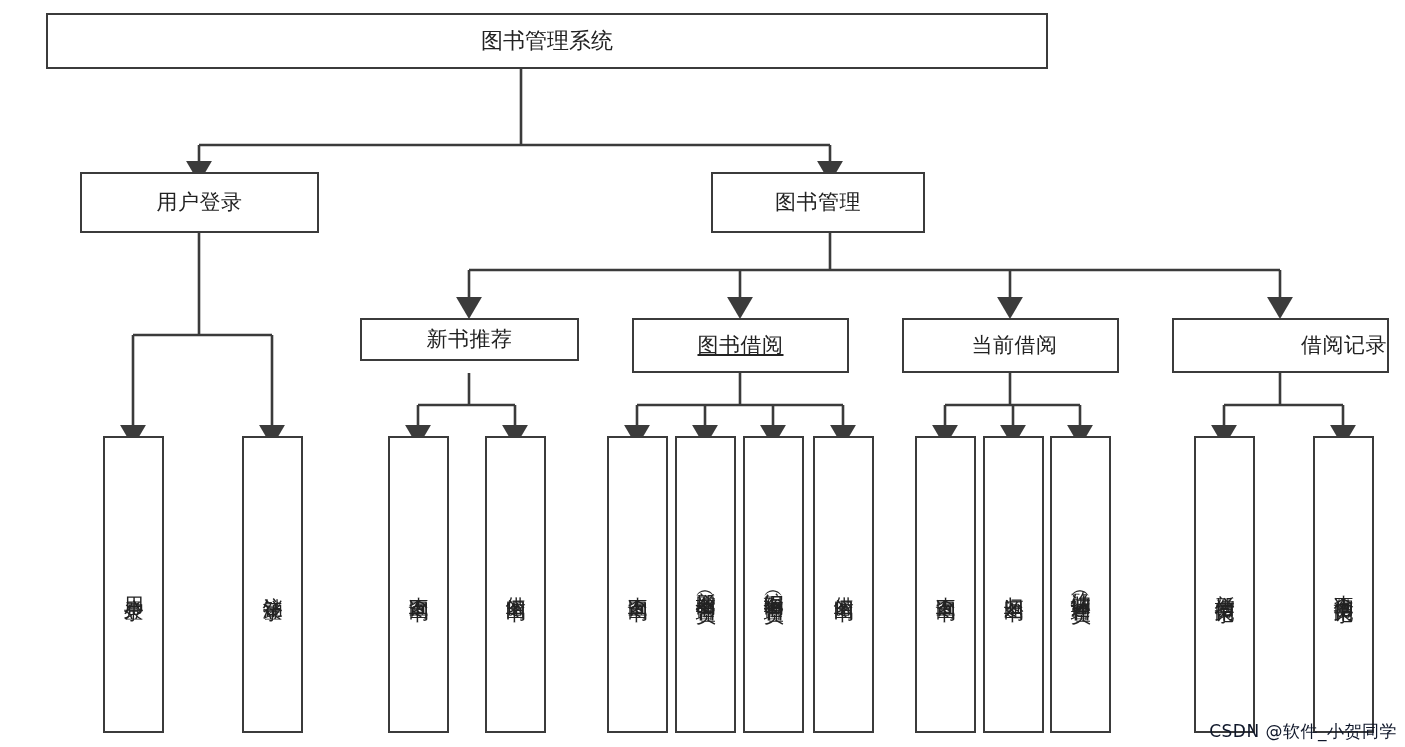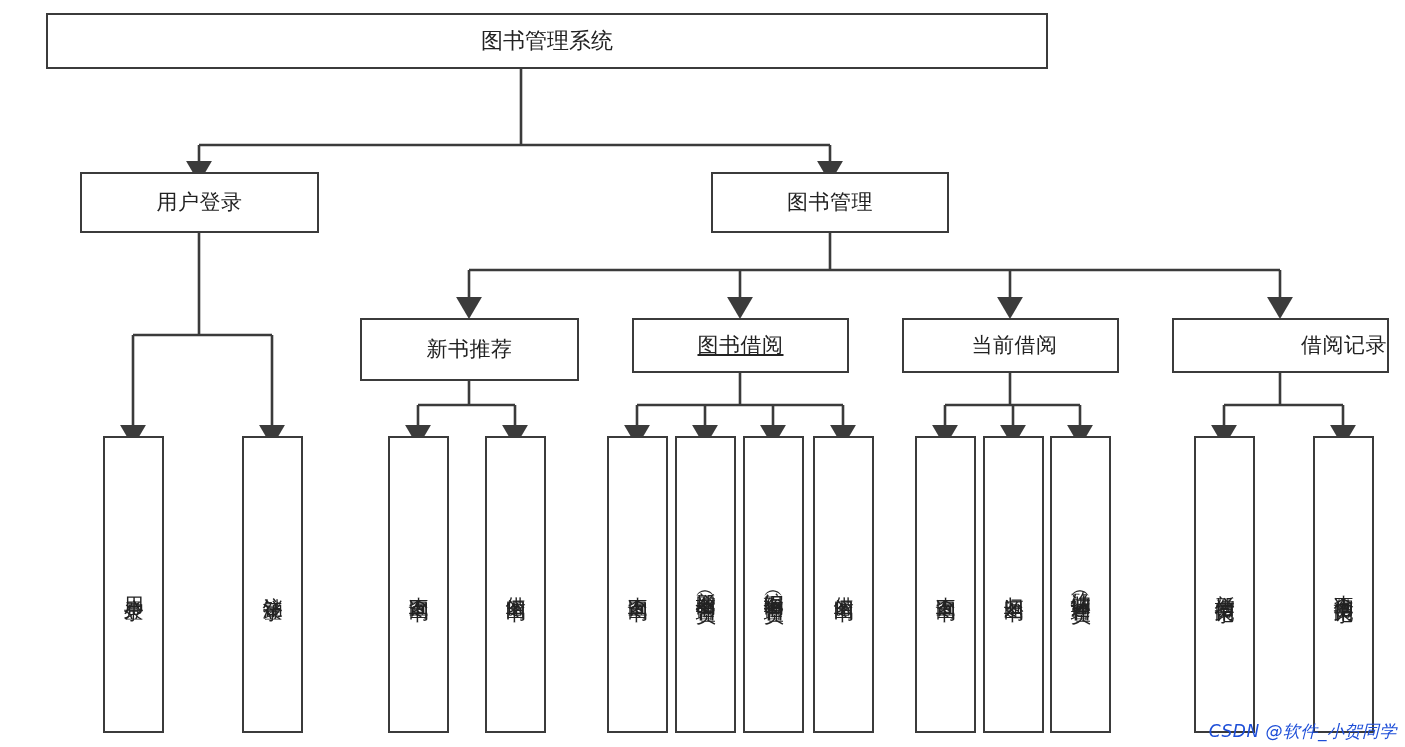--- a/index.html
+++ b/index.html
@@ -54,24 +54,23 @@
     white-space: nowrap;
     display: block;
     text-align: center;
     letter-spacing: 2px;
   }
   .watermark {
     position: absolute;
     right: 8px;
     bottom: 4px;
     font-size: 17px;
-    color: #1d4ed8;
+    color: #0f172a;
     letter-spacing: 0.5px;
     white-space: nowrap;
-    font-style: italic;
   }
 </style>
 </head>
 <body>
 
 <div id="canvas">
 
   <svg class="wires" viewBox="0 0 1405 747" xmlns="http://www.w3.org/2000/svg">
     <defs>
       <marker id="arw" markerWidth="12" markerHeight="12" refX="1.2" refY="5" orient="auto" markerUnits="strokeWidth">
@@ -122,25 +121,25 @@
     </g>
   </svg>
 
   <div class="node root" style="left:20px; top:13px; width:1002px; height:56px;margin-left:26px;">
     <span>图书管理系统</span>
   </div>
 
   <div class="node h" style="left:80px; top:172px; width:239px; height:61px;">
     <span>用户登录</span>
   </div>
-  <div class="node h" style="left:711px; top:172px; width:238px; height:61px;">
+  <div class="node h" style="left:711px; top:172px; width:214px; height:61px;">
     <span>图书管理</span>
   </div>
 
-  <div class="node h" style="left:360px; top:318px; width:219px; height:63px;justify-content:center;">
+  <div class="node h" style="left:360px; top:318px; width:219px; height:43px;justify-content:center;">
     <span>新书推荐</span>
   </div>
   <div class="node h" style="left:632px; top:318px; width:217px; height:55px;text-decoration:underline;">
     <span>图书借阅</span>
   </div>
   <div class="node h" style="left:902px; top:318px; width:217px; height:55px;padding-left:8px;">
     <span>当前借阅</span>
   </div>
   <div class="node h" style="left:1172px; top:318px; width:217px; height:55px;justify-content:flex-end;">
     <span>借阅记录</span>

